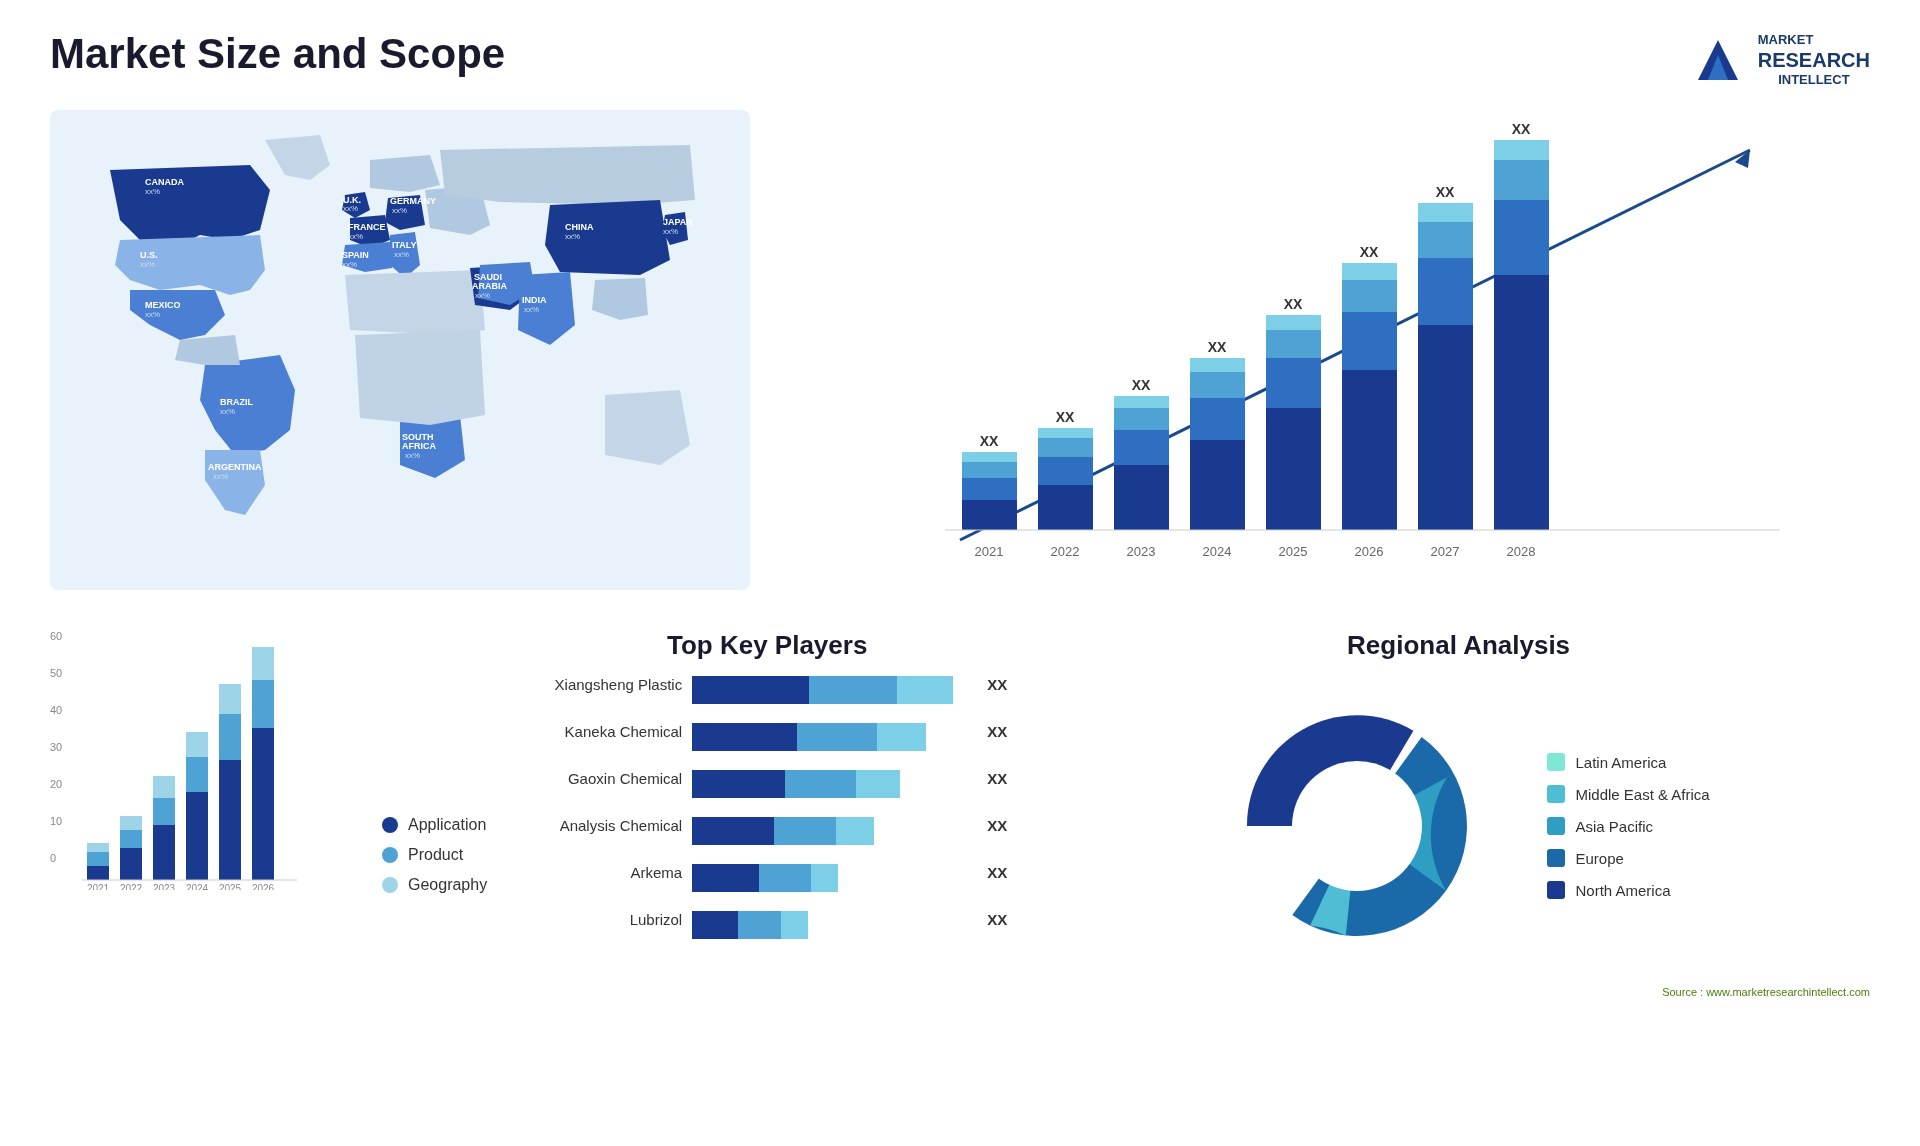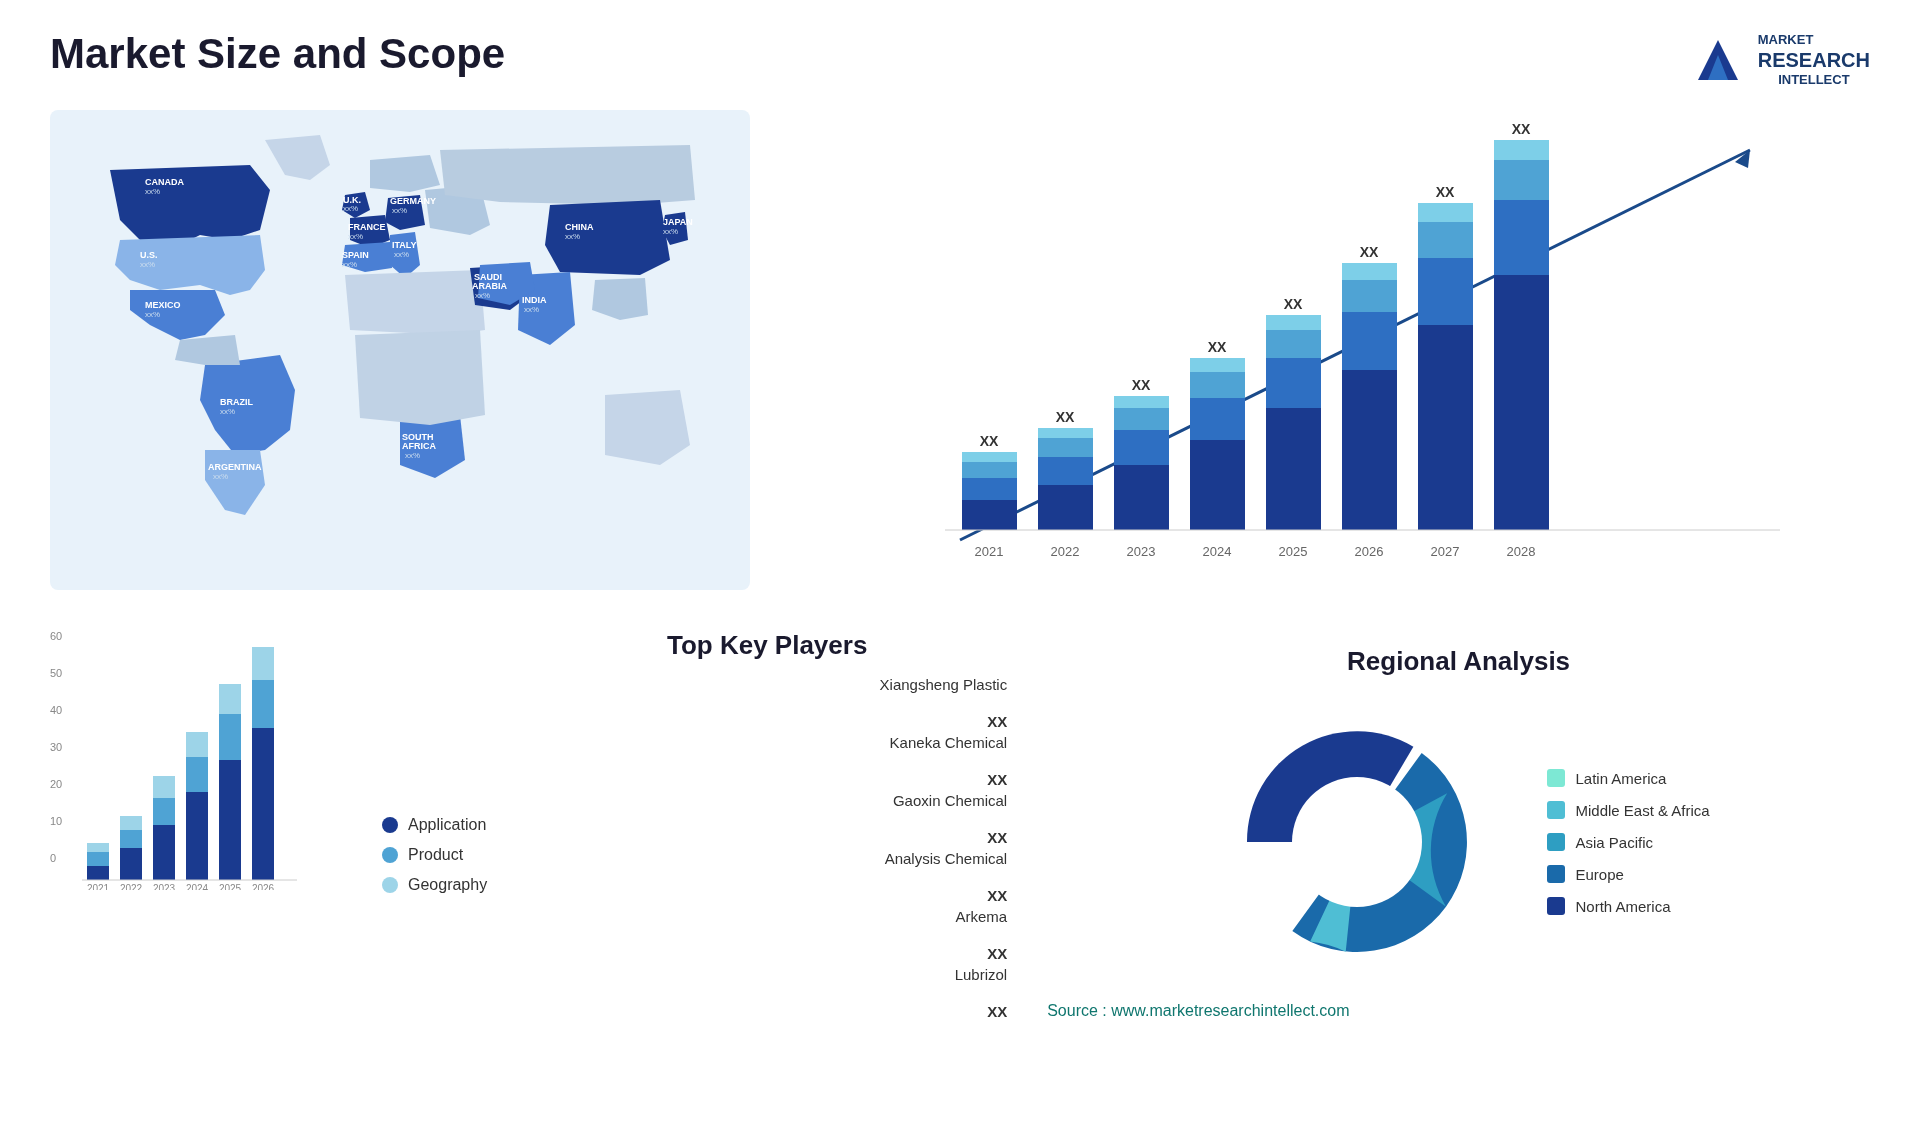--- a/index.html
+++ b/index.html
@@ -117,24 +117,23 @@
       border-radius: 50%;
       flex-shrink: 0;
     }
 
     
     .key-players-container {
       flex: 0 0 480px;
     }
     .player-bar-row {
       display: flex;
-      align-items: flex-end;
-      margin-bottom: 4px;
+      align-items: flex-start;
+      margin-bottom: 19px;
       gap: 10px;
-      flex-direction: column;
     }
     .player-name {
       width: 155px;
       font-size: 15px;
       color: #333;
       text-align: right;
       flex-shrink: 0;
     }
     .player-bar-track {
       height: 28px;
@@ -152,21 +151,20 @@
     .player-value {
       font-size: 15px;
       font-weight: 700;
       color: #333;
       margin-left: 8px;
     }
 
     
     .regional-container {
       flex: 1;
-      margin-top: 16px;
     }
     .regional-inner {
       display: flex;
       align-items: center;
       gap: 40px;
       justify-content: center;
     }
     .donut-wrapper {
       position: relative;
       width: 300px;
@@ -184,23 +182,23 @@
       font-size: 15px;
       color: #333;
     }
     .reg-legend-dot {
       width: 18px;
       height: 18px;
       border-radius: 3px;
       flex-shrink: 0;
     }
     .source-text {
-      font-size: 16px;
-      color: #0f766e;
-      text-align: left;
+      font-size: 11px;
+      color: #4d7c0f;
+      text-align: right;
       margin-top: 10px;
     }
 
     
     .country-highlight { fill: #1a3a8f; }
     .country-medium { fill: #4a7fd4; }
     .country-light { fill: #8ab4e8; }
     .country-base { fill: #d0d8e8; }
     .country-label { font-size: 9px; fill: #fff; font-weight: 700; }
     .country-pct { font-size: 8px; fill: #cde; }

